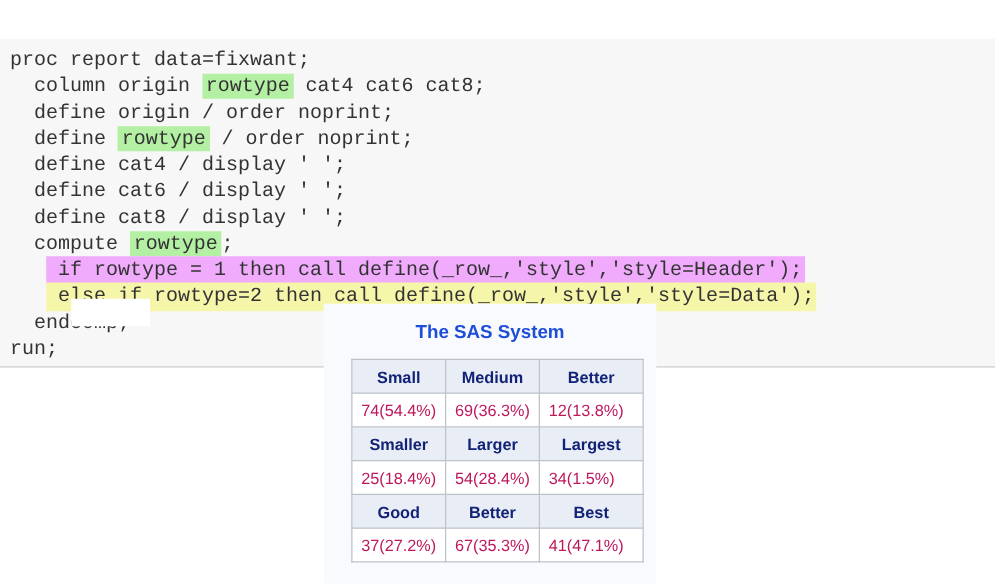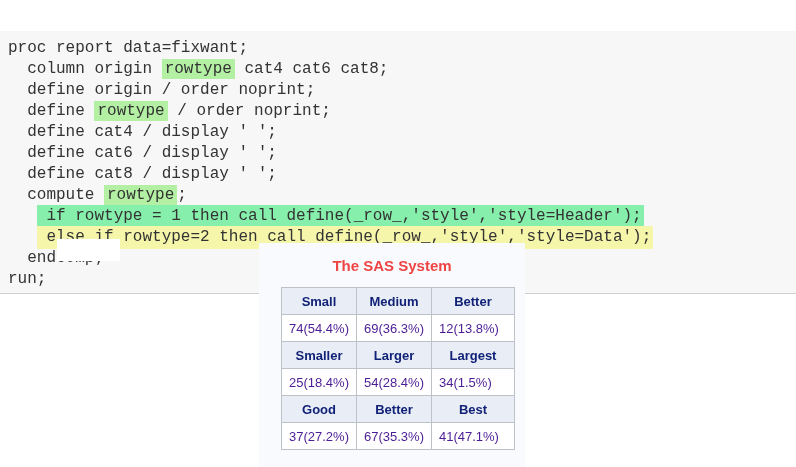--- a/index.html
+++ b/index.html
@@ -24,57 +24,57 @@
     padding: 7px 0 0 8px;
     font-family: "Liberation Mono", "DejaVu Sans Mono", monospace;
     font-size: 16px;
     line-height: 21px;
     color: #333333;
     white-space: pre;
     margin-top: 31px;
   }
   .code-line { height: 21px; }
   .hl-green  { background: #b3f0a3; padding: 1px 3px; text-align: right; }
-  .hl-cyan   { background: #86efac; padding: 2px 2px 3px 0; }
+  .hl-cyan   { background: #f0abfc; padding: 2px 2px 3px 0; }
   .hl-yellow { background: #f6f6ab; padding: 2px 2px 3px 0; }
 
   
   .artifact-box {
     position: absolute;
     left: 57px; top: 239px;
     width: 63px; height: 22px;
     background: #ffffff;
   }
 
   
   .output-panel {
     position: absolute;
     left: 259px; top: 243px;
     width: 266px; height: 224px;
     background: #f9fafd;
   }
   .sas-title {
     margin-top: 14px;
     text-align: center;
-    color: #ef4444;
+    color: #1d4ed8;
     font-size: 15px;
     font-weight: bold;
   }
   .results-table {
     margin: 13px 0 0 22px;
     border-collapse: collapse;
     font-size: 13px;
   }
   .results-table td {
     border: 1px solid #bcc2c8;
     padding: 5px 7px;
     height: 16px;
     vertical-align: middle;
     background: #ffffff;
-    color: #4c1d95;
+    color: #be185d;
     text-align: left;
     font-family: "Liberation Sans", sans-serif;
   }
   .results-table tr.header-row td {
     background: #e9eef6;
     color: #112277;
     font-weight: bold;
     text-align: center;
   }
   .col-1 { width: 55px; }

